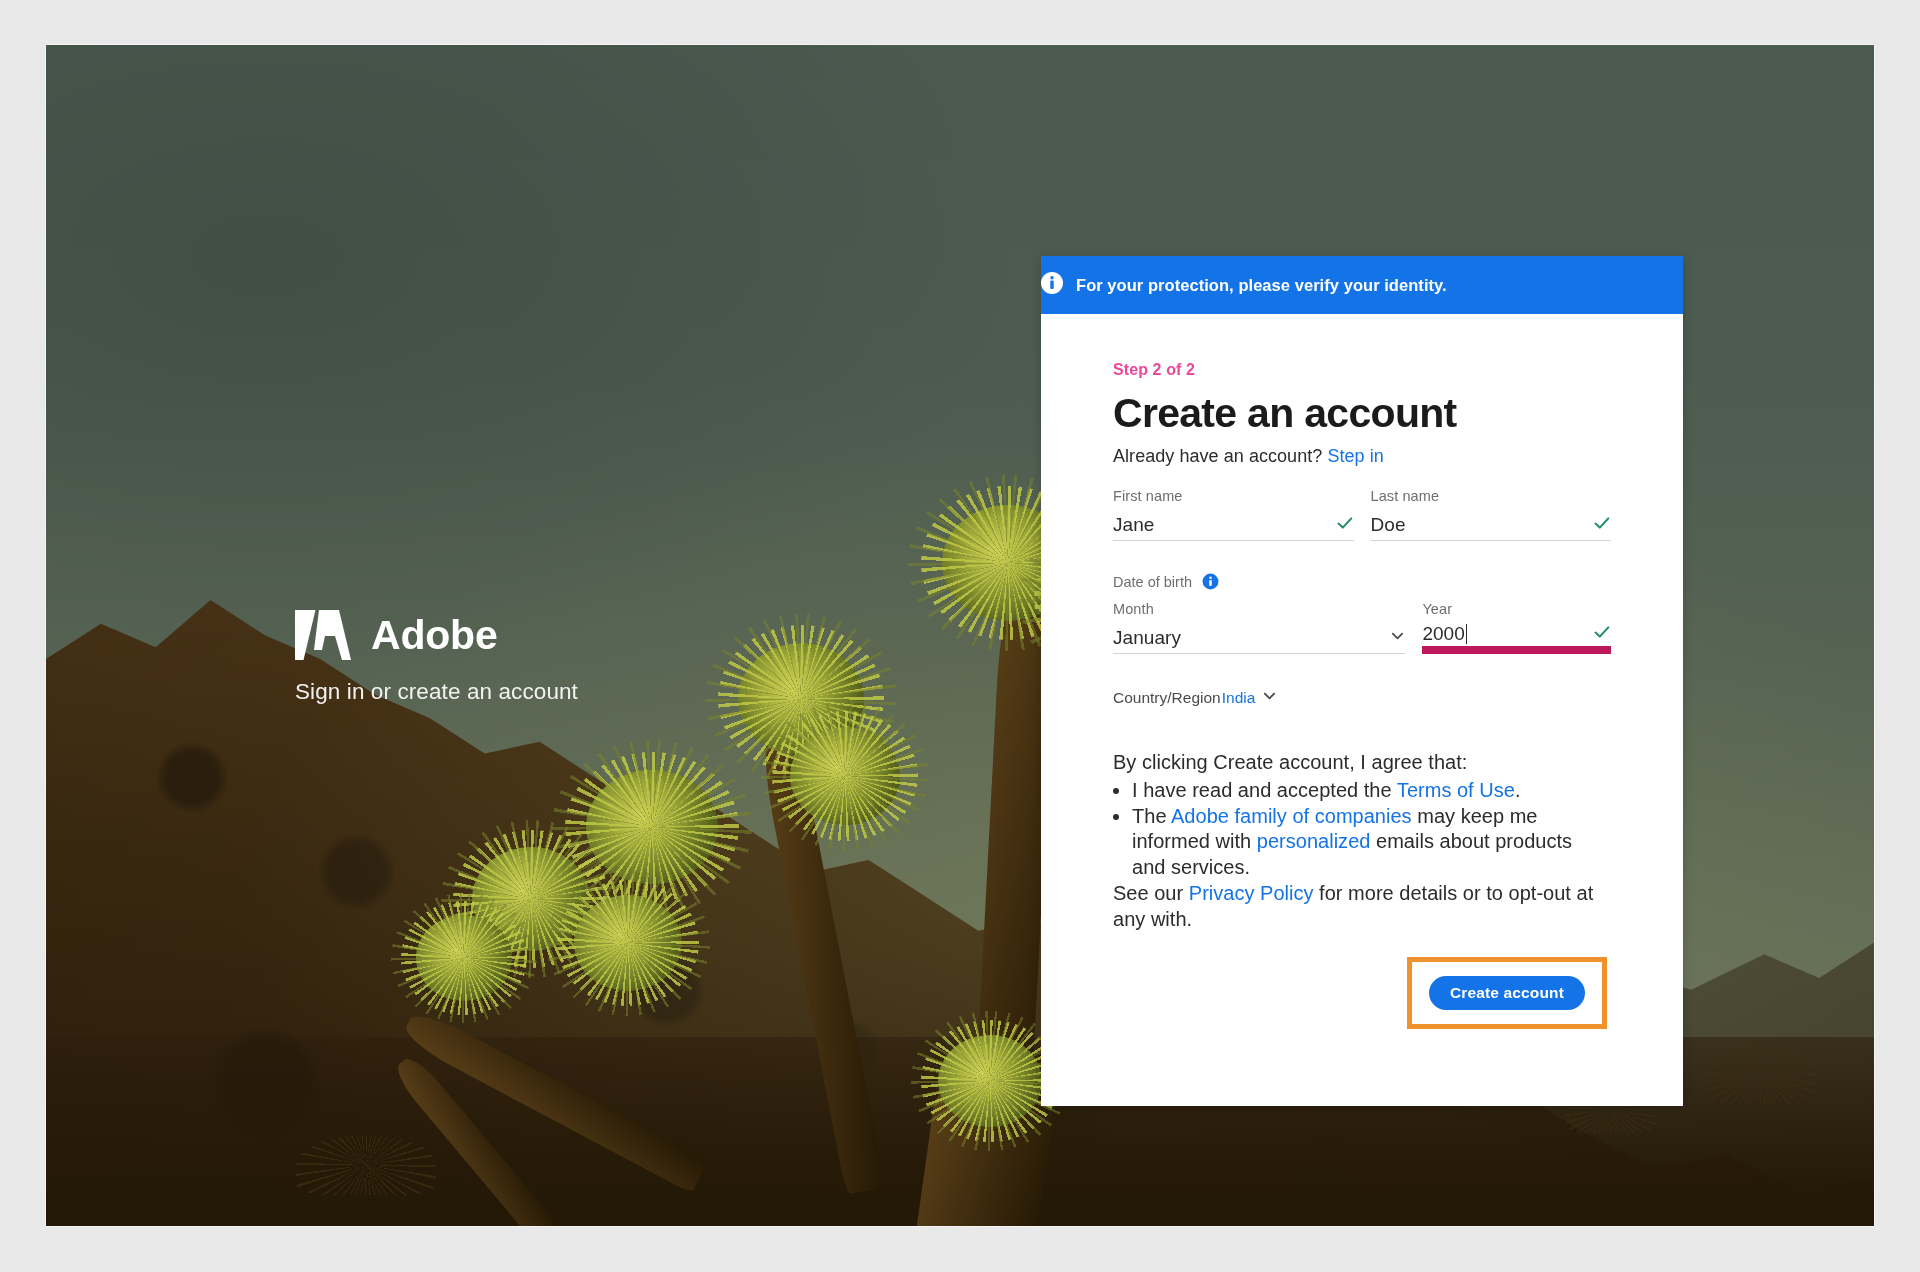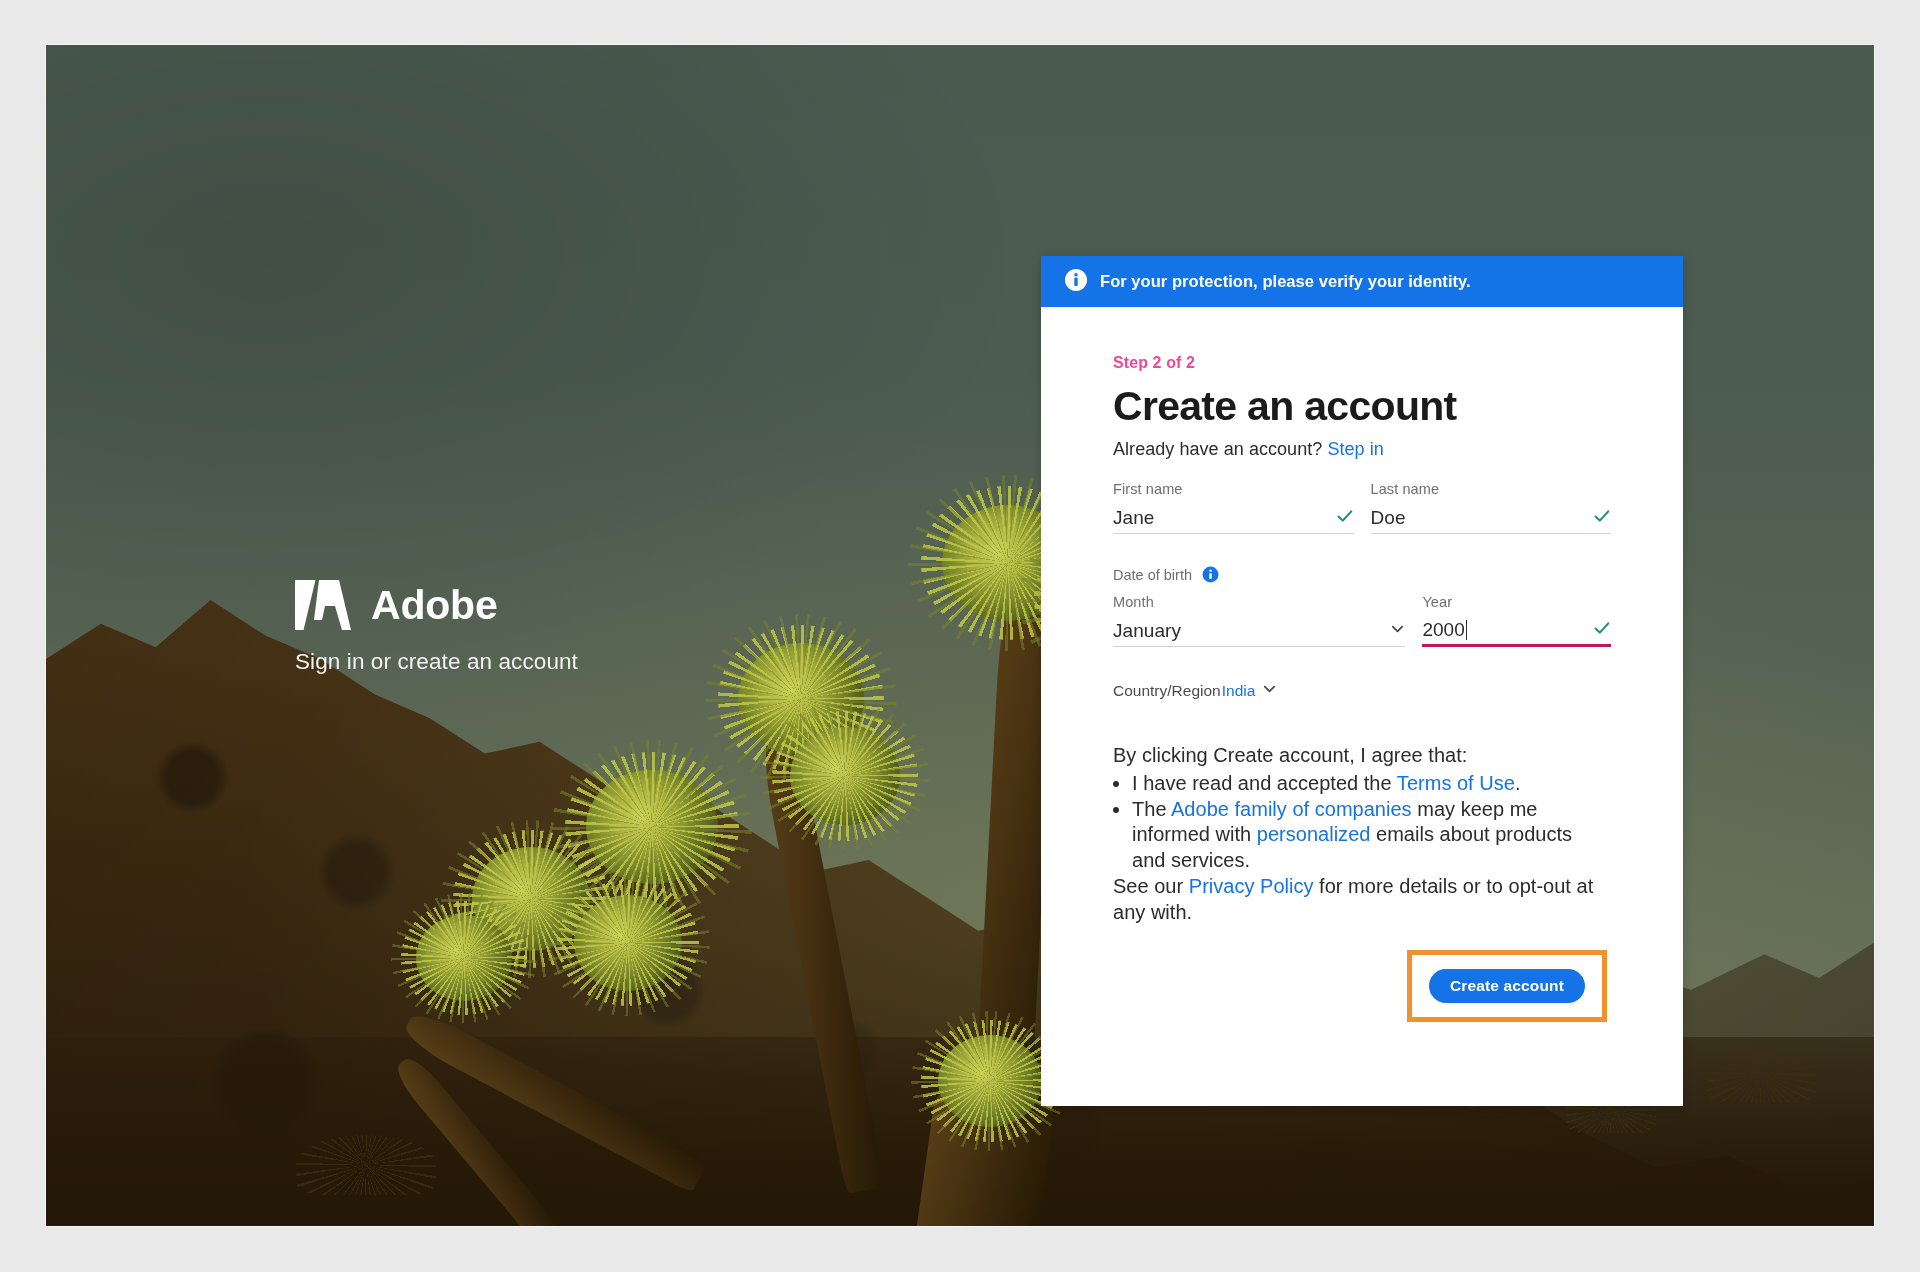--- a/index.html
+++ b/index.html
@@ -165,21 +165,21 @@
       repeating-conic-gradient(from 0deg,
         rgba(60,45,16,0.9) 0deg 2deg, rgba(0,0,0,0) 2deg 9deg);
     border-radius: 50% 50% 20% 20%;
     opacity: 0.85;
   }
 
   
   #brand {
     position: absolute;
     left: 249px;
-    top: 535px;
+    top: 565px;
     color: #ffffff;
   }
   .brand-row { display: flex; align-items: center; gap: 20px; }
   .adobe-mark { width: 56px; height: 50px; display: block; }
   .brand-word {
     font-size: 41px;
     font-weight: 700;
     letter-spacing: -0.2px;
     line-height: 1;
     color: #ffffff;
@@ -198,25 +198,24 @@
     left: 995px;
     top: 211px;
     width: 642px;
     height: 850px;
     background: #ffffff;
     box-shadow: 0 2px 10px rgba(0,0,0,0.18);
     overflow: hidden;
   }
 
   .banner {
-    height: 51px;
+    height: 58px;
     background: #1473e6;
     display: flex;
     align-items: center;
-    padding-left: 24px;
     gap: 13px;
   }
   .banner-icon { width: 22px; height: 22px; flex: none; }
   .banner-text {
     color: #ffffff;
     font-size: 16.5px;
     font-weight: 700;
     letter-spacing: 0.05px;
   }
 
@@ -266,21 +265,21 @@
     gap: 9px;
   }
 
   .field-control {
     position: relative;
     display: flex;
     align-items: center;
     height: 32px;
     border-bottom: 1px solid #d3d3d3;
   }
-  .field-control.focused { border-bottom: 3px solid #be185d; }
+  .field-control.focused { border-bottom: 8px solid #be185d; }
 
   .field-value {
     flex: 1 1 auto;
     font-size: 19px;
     color: #2c2c2c;
     letter-spacing: 0.05px;
     white-space: nowrap;
     overflow: hidden;
   }
   .caret {

